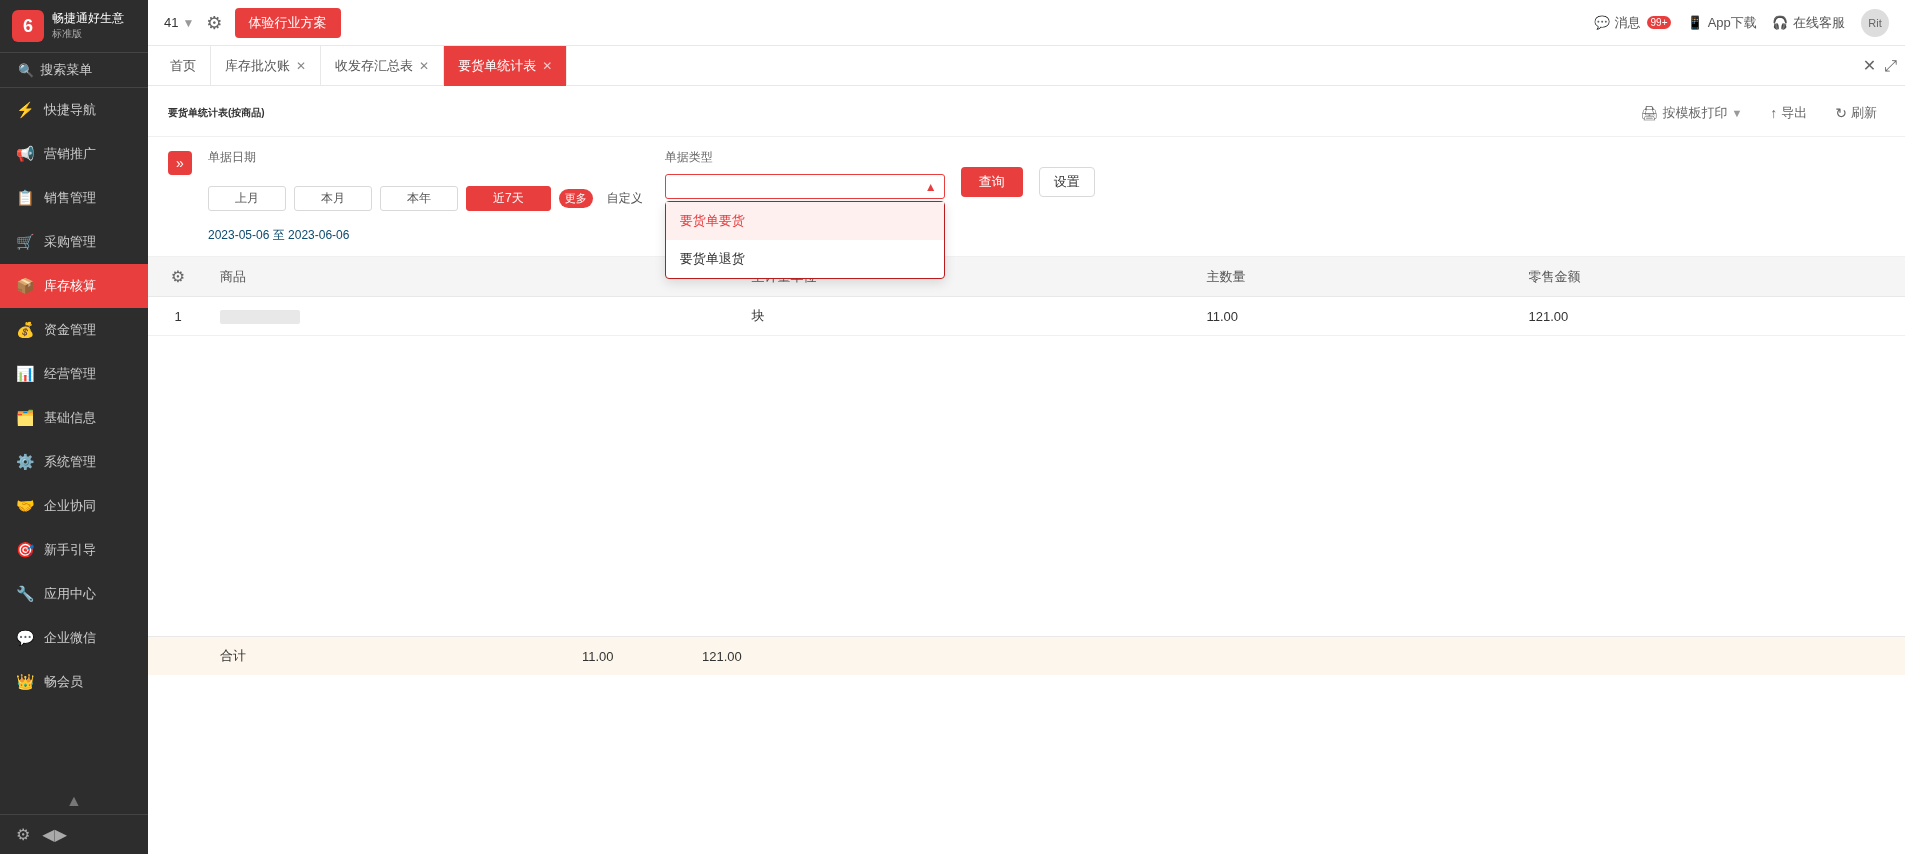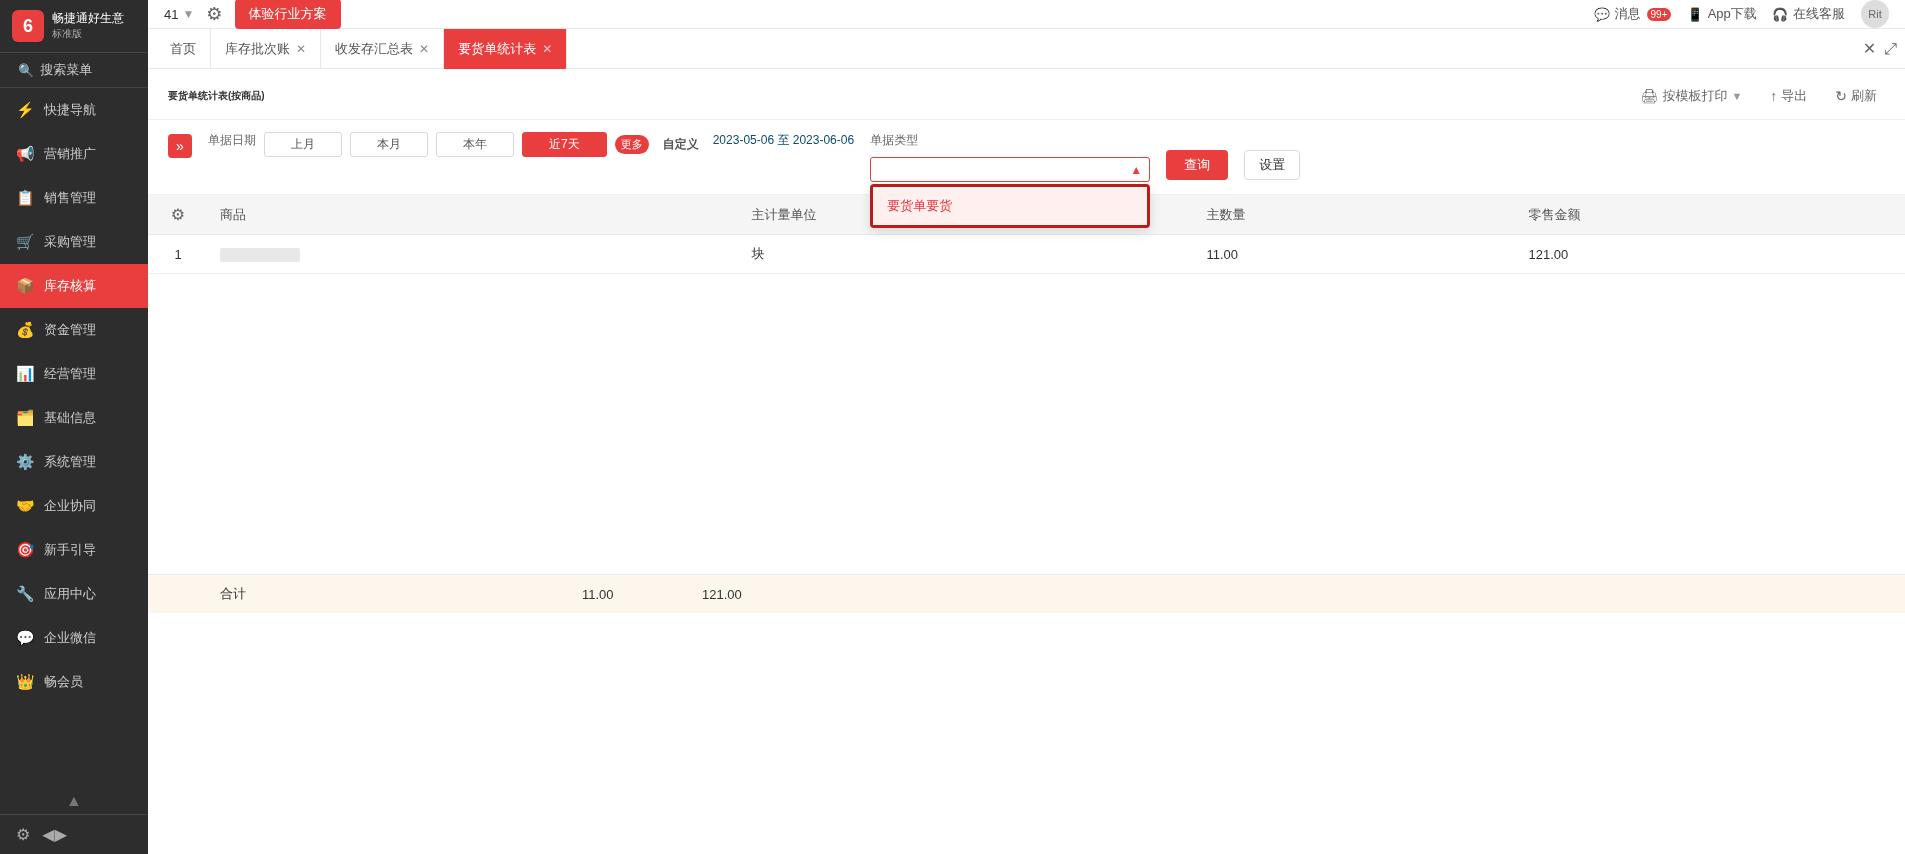--- a/index.html
+++ b/index.html
@@ -63,21 +63,21 @@
       display: flex; align-items: center; justify-content: center;
       padding: 4px 0; cursor: pointer; color: #aaa;
       font-size: 14px;
     }
 
     
     .main { flex: 1; display: flex; flex-direction: column; height: 100%; overflow: hidden; }
 
     
     .topbar {
-      height: 29px;
+      height: 46px;
       background: #fff;
       display: flex; align-items: center;
       padding: 0 16px;
       border-bottom: 1px solid #e8e8e8;
       flex-shrink: 0;
     }
     .topbar-left { display: flex; align-items: center; gap: 12px; flex: 1; }
     .topbar-store {
       display: flex; align-items: center; gap: 4px;
       font-size: 13px; color: #333; cursor: pointer;
@@ -147,36 +147,36 @@
       padding: 12px 20px;
       background: #fff;
       border-bottom: 1px solid #f0f0f0;
       gap: 16px;
     }
     .filter-expand-btn {
       width: 24px; height: 24px; background: #e83e3e; color: #fff;
       border-radius: 4px; display: flex; align-items: center; justify-content: center;
       cursor: pointer; font-size: 14px; flex-shrink: 0; margin-top: 2px;
     }
-    .filter-group { display: flex; flex-direction: row; gap: 8px; }
+    .filter-group { display: flex; flex-direction: column; gap: 16px; }
     .filter-label { font-size: 12px; color: #666; margin-bottom: 4px; }
     .filter-row { display: flex; align-items: center; gap: 8px; }
     .date-btn {
       padding: 3px 26px; border: 1px solid #d9d9d9; border-radius: 3px;
       background: #fff; cursor: pointer; font-size: 12px; color: #555;
     }
     .date-btn.active { background: #e83e3e; color: #fff; border-color: #e83e3e; }
     .date-range-text { font-size: 12px; color: #0c4a6e; }
     .more-btn {
       background: #e83e3e; color: #fff; border: none;
       padding: 2px 6px; border-radius: 10px; font-size: 11px; cursor: pointer;
     }
     .custom-btn {
       color: #555; cursor: pointer; font-size: 12px;
-      padding: 3px 6px; border-radius: 3px; font-weight: bold;
+      padding: 3px 6px; border-radius: 3px;
     }
 
     
     .filter-type-group {
       display: flex; flex-direction: column; gap: 4px; position: relative;
     }
     .filter-select-container {
       position: relative; display: flex; align-items: center;
     }
     .filter-select-input {
@@ -212,21 +212,21 @@
       padding: 5px 14px; border-radius: 4px; cursor: pointer; font-size: 13px;
       margin-top: 18px;
     }
 
     
     .dropdown-menu {
       position: absolute;
       top: 100%; left: 0;
       width: 280px;
       background: #fff;
-      border: 3px solid #b91c1c;
+      border: 1px solid #b91c1c;
       border-radius: 4px;
       box-shadow: 0 4px 12px rgba(0,0,0,0.12);
       z-index: 100;
       margin-top: 2px;
     }
     .dropdown-item {
       padding: 10px 14px;
       cursor: pointer;
       font-size: 13px;
       color: #333;
@@ -456,20 +456,23 @@
 
         <div class="filter-type-group">
           <div class="filter-label">单据类型</div>
           <div class="filter-select-container">
             <input type="text" class="filter-select-input" value="" style="">
             <span class="filter-select-arrow">▲</span>
 
             <div class="dropdown-menu">
               <div class="dropdown-item selected">
                 <span>要货单要货</span>
+              </div>
+              <div class="dropdown-item">
+                <span>要货单退货</span>
               </div>
             </div>
           </div>
         </div>
 
 
         <button class="btn-query">查询</button>
         <button class="btn-settings">设置</button>
       </div>
 

